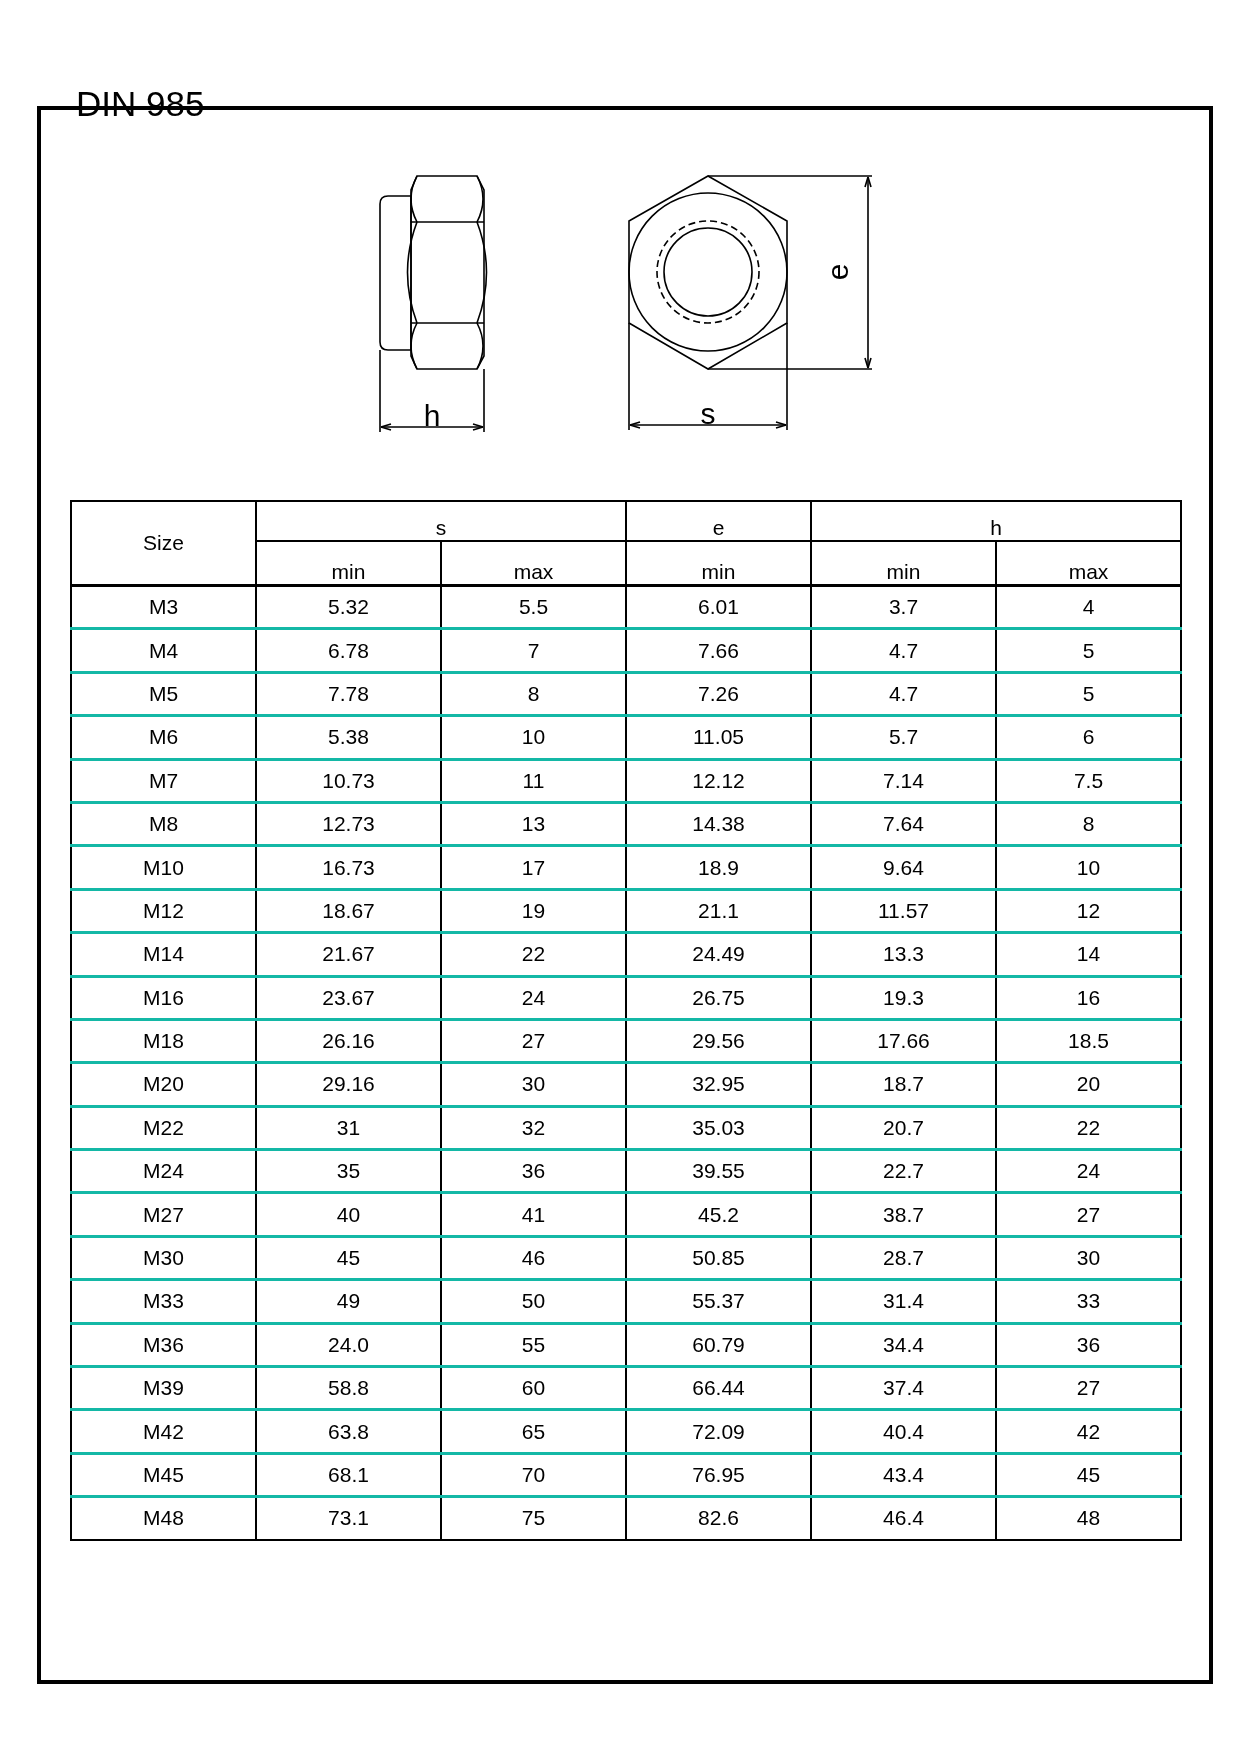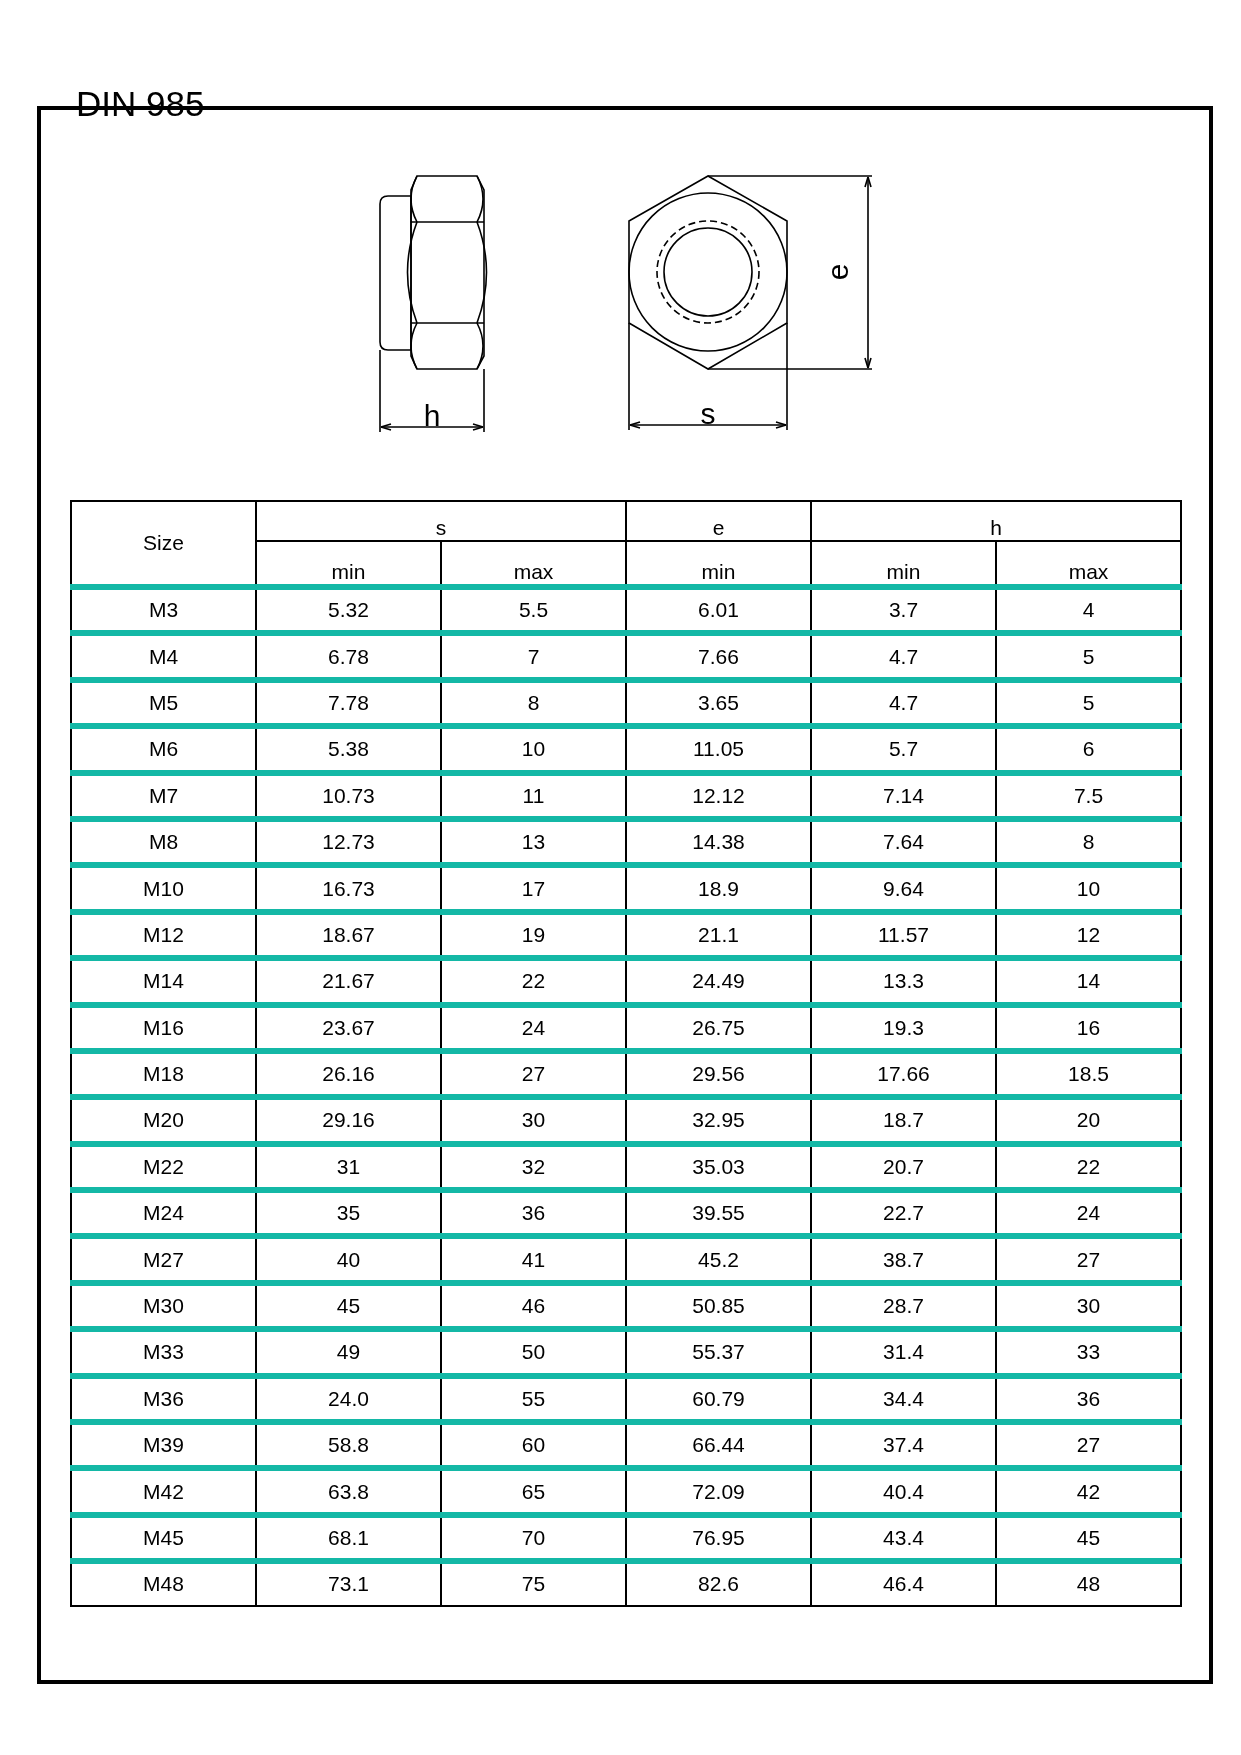--- a/index.html
+++ b/index.html
@@ -13,21 +13,21 @@
                border-collapse: collapse; table-layout: fixed; }
   table.spec td, table.spec th { border: 2.5px solid #000; text-align: center; font-weight: normal;
                font-size: 21px; padding: 0; }
   table.spec thead th { border-bottom: 3px solid #000; }
   .hdr-top th { height: 38px; vertical-align: bottom; border-bottom: none !important; }
   .hdr-top th.size { vertical-align: middle; border-bottom: 3px solid #000 !important; border-radius: 16px; }
   .hdr-bot th { height: 42px; vertical-align: bottom; padding-bottom: 4px; border-top: none; margin-left: 25px; }
   .hdr-bot th.split-left { border-right: 2.5px solid #000; }
   .hdr-top th.group { border-right: 2.5px solid #000; border-left: 2.5px solid #000; }
   table.spec tbody td { height: 40.4px; }
-  table.spec tbody tr { border-top: 6px solid #14b8a6; }
+  table.spec tbody tr { border-top: 3px solid #14b8a6; }
 </style>
 </head>
 <body>
 
 <div class="title">DIN 985</div>
 
 <div class="frame"></div>
 
 <svg class="drawing" width="1241" height="480" viewBox="0 0 1241 480">
   <g fill="none" stroke="#000" stroke-width="1.6">
@@ -112,21 +112,21 @@
         <td>6.78</td>
         <td>7</td>
         <td>7.66</td>
         <td>4.7</td>
         <td>5</td>
       </tr>
       <tr>
         <td>M5</td>
         <td>7.78</td>
         <td>8</td>
-        <td>3.65</td>
+        <td>7.26</td>
         <td>4.7</td>
         <td>5</td>
       </tr>
       <tr>
         <td>M6</td>
         <td>5.38</td>
         <td>10</td>
         <td>11.05</td>
         <td>5.7</td>
         <td>6</td>

